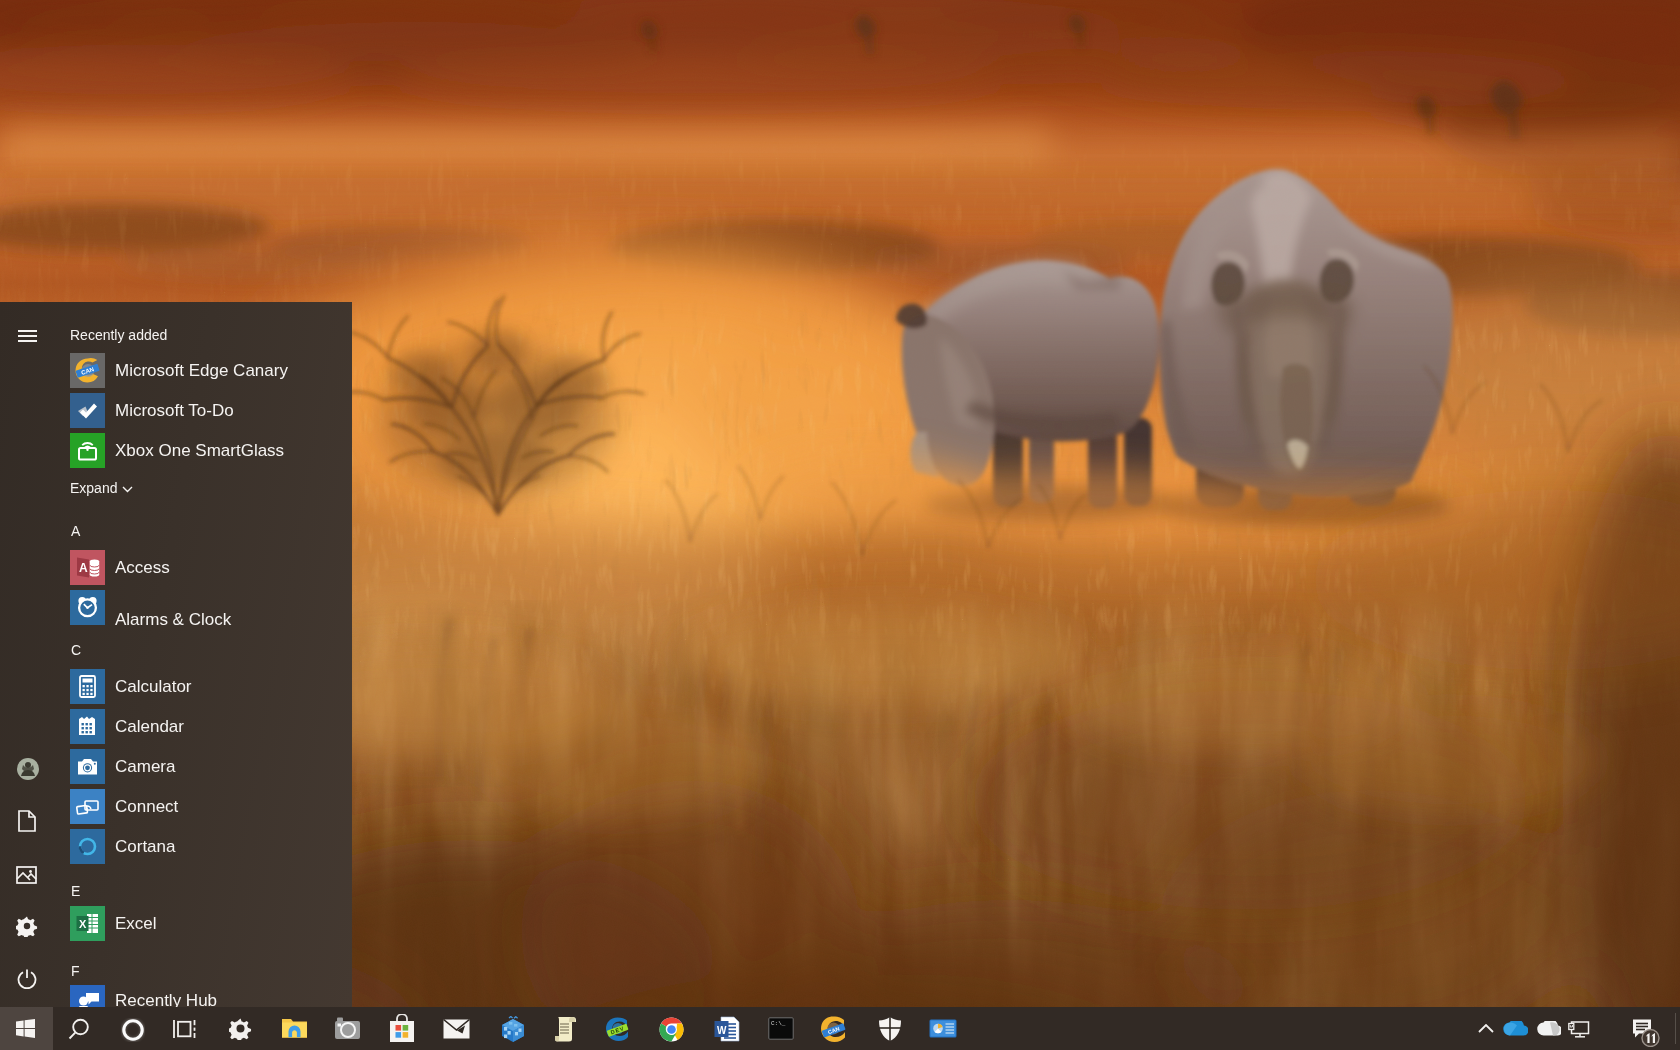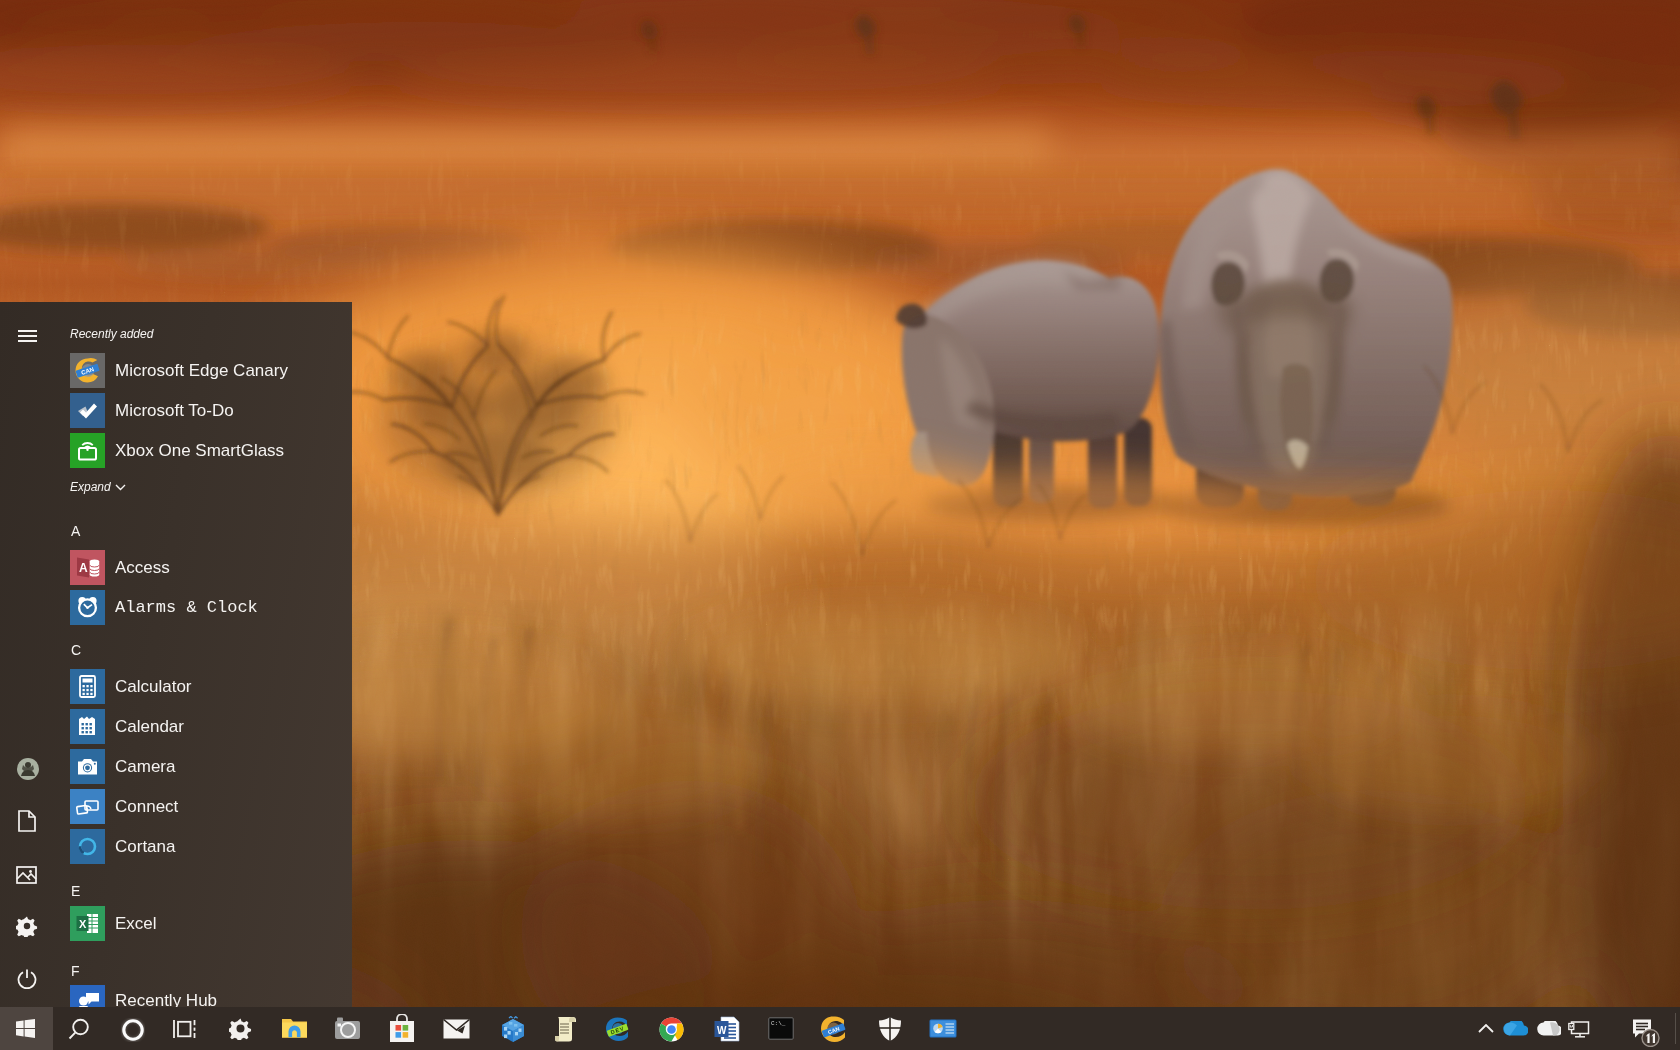--- a/index.html
+++ b/index.html
@@ -1,21 +1,21 @@
 <!DOCTYPE html>
 <html><head>
 <meta charset="utf-8">
 <style>
   html,body{margin:0;padding:0;width:1680px;height:1050px;overflow:hidden;background:#000;
     font-family:"Liberation Sans",sans-serif;}
   #wall{position:absolute;left:0;top:0;}
   #menu{position:absolute;left:0;top:302px;width:352px;height:705px;
     background:linear-gradient(100deg,#332b25 0%,#3a312a 45%,#443931 100%);}
   #taskbar{position:absolute;left:0;top:1007px;width:1680px;height:43px;background:#322a25;}
-  .mitem{position:absolute;color:#f5f3f1;font-size:12px;font-style:italic;}
+  .mitem{position:absolute;color:#f5f3f1;font-size:14px;}
   .tile{position:absolute;left:70px;width:35px;height:35px;}
   .lbl{position:absolute;left:115px;color:#f5f3f1;font-size:17px;line-height:35px;white-space:nowrap;}
   .hdr{position:absolute;left:71px;color:#f5f3f1;font-size:14px;}
 </style>
 </head>
 <body>
 <svg id="wall" width="1680" height="1050" viewBox="0 0 1680 1050">
 <defs>
   <linearGradient id="sky" x1="0" y1="0" x2="0" y2="1">
     <stop offset="0" stop-color="#83300f"></stop>
@@ -400,21 +400,21 @@
 
   <div class="tile" style="top:288px;background:#2d6a9e">
     <svg width="35" height="35" viewBox="0 0 35 35">
       <circle cx="12.2" cy="10.8" r="3.8" fill="#fff"></circle>
         <circle cx="22.8" cy="10.8" r="3.8" fill="#fff"></circle>
       <circle cx="17.5" cy="17.8" r="8.4" fill="#2d6a9e" stroke="#fff" stroke-width="2.3"></circle>
       <path d="M17.5,17.8 L13.8,14.2 M17.5,17.8 L22,14.6" stroke="#fff" stroke-width="1.7"></path>
       <circle cx="17.5" cy="17.8" r="1.2" fill="#fff"></circle>
     </svg>
   </div>
-  <div class="lbl" style="top:288px;font-family:Liberation Mono, monospace;">Alarms &amp; Clock</div>
+  <div class="lbl" style="top:300px;">Alarms &amp; Clock</div>
 
   <div class="hdr" style="top:340px;">C</div>
 
   <div class="tile" style="top:367px;background:#2d6a9e">
     <svg width="35" height="35" viewBox="0 0 35 35">
       <rect x="10" y="7" width="15" height="21" rx="1.5" fill="none" stroke="#fff" stroke-width="1.8"></rect>
       <rect x="12.5" y="9.5" width="10" height="4" fill="#fff"></rect>
       <g fill="#fff">
           <rect x="12.5" y="16" width="2.3" height="2.3"></rect>
           <rect x="16.4" y="16" width="2.3" height="2.3"></rect>

